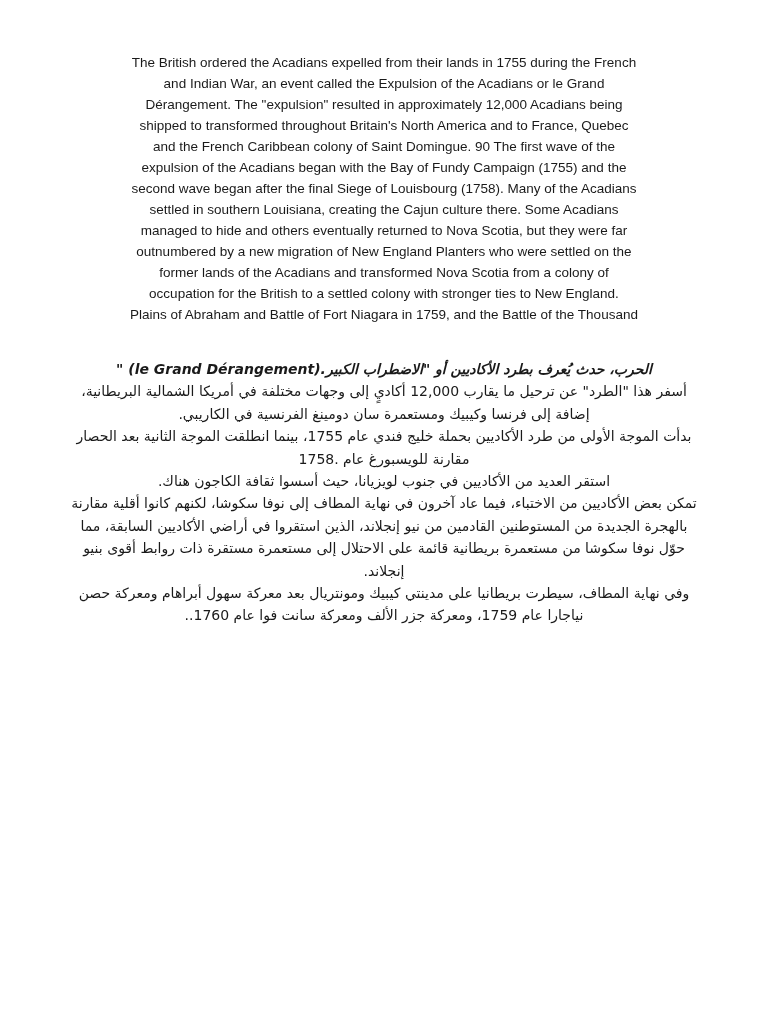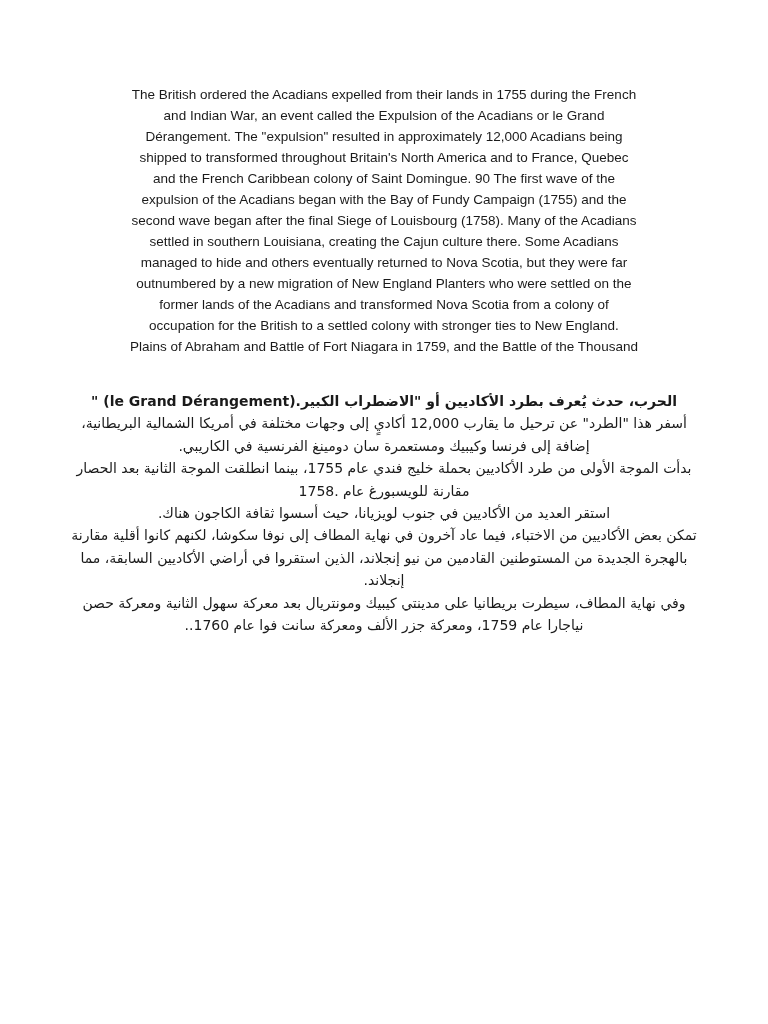--- a/index.html
+++ b/index.html
@@ -6,21 +6,21 @@
     margin: 0;
     padding: 0;
     background: #ffffff;
   }
   .page {
     position: relative;
     width: 768px;
     height: 1024px;
     background: #ffffff;
     box-sizing: border-box;
-    padding-top: 84px;
+    padding-top: 52px;
     overflow: hidden;
     color: #1a1a1a;
   }
   .en-block {
     width: 100%;
     text-align: center;
     font-family: "Liberation Sans", "DejaVu Sans", sans-serif;
     font-size: 13.5px;
     line-height: 21px;
     font-weight: 400;
@@ -33,20 +33,21 @@
     width: 100%;
     direction: rtl;
     text-align: center;
     font-family: "DejaVu Sans", sans-serif;
     font-size: 14px;
     line-height: 22.4px;
   }
   .ar-heading {
     font-weight: 700;
     white-space: nowrap;
+    font-style: italic;
   }
   .ar-lines .text-line {
     white-space: nowrap;
   }
 </style>
 </head>
 <body>
 
 <div class="page">
 
@@ -69,19 +70,20 @@
   <div class="ar-block">
     <div class="ar-heading" dir="rtl">الحرب، حدث يُعرف بطرد الأكاديين أو "الاضطراب الكبير.(le Grand Dérangement) "</div>
     <div class="ar-lines" dir="rtl">
         <div class="text-line">أسفر هذا "الطرد" عن ترحيل ما يقارب 12,000 أكاديٍ إلى وجهات مختلفة في أمريكا الشمالية البريطانية،</div>
         <div class="text-line">إضافة إلى فرنسا وكيبيك ومستعمرة سان دومينغ الفرنسية في الكاريبي.</div>
         <div class="text-line">بدأت الموجة الأولى من طرد الأكاديين بحملة خليج فندي عام 1755، بينما انطلقت الموجة الثانية بعد الحصار</div>
         <div class="text-line">مقارنة للويسبورغ عام .1758</div>
         <div class="text-line">استقر العديد من الأكاديين في جنوب لويزيانا، حيث أسسوا ثقافة الكاجون هناك.</div>
         <div class="text-line">تمكن بعض الأكاديين من الاختباء، فيما عاد آخرون في نهاية المطاف إلى نوفا سكوشا، لكنهم كانوا أقلية مقارنة</div>
         <div class="text-line">بالهجرة الجديدة من المستوطنين القادمين من نيو إنجلاند، الذين استقروا في أراضي الأكاديين السابقة، مما</div>
+        <div class="text-line">حوّل نوفا سكوشا من مستعمرة بريطانية قائمة على الاحتلال إلى مستعمرة مستقرة ذات روابط أقوى بنيو</div>
         <div class="text-line">إنجلاند.</div>
-        <div class="text-line">وفي نهاية المطاف، سيطرت بريطانيا على مدينتي كيبيك ومونتريال بعد معركة سهول الثانية ومعركة حصن</div>
+        <div class="text-line">وفي نهاية المطاف، سيطرت بريطانيا على مدينتي كيبيك ومونتريال بعد معركة سهول أبراهام ومعركة حصن</div>
         <div class="text-line">نياجارا عام 1759، ومعركة جزر الألف ومعركة سانت فوا عام 1760..</div>
       </div>
   </div>
 
 </div>
 
 </body></html>

